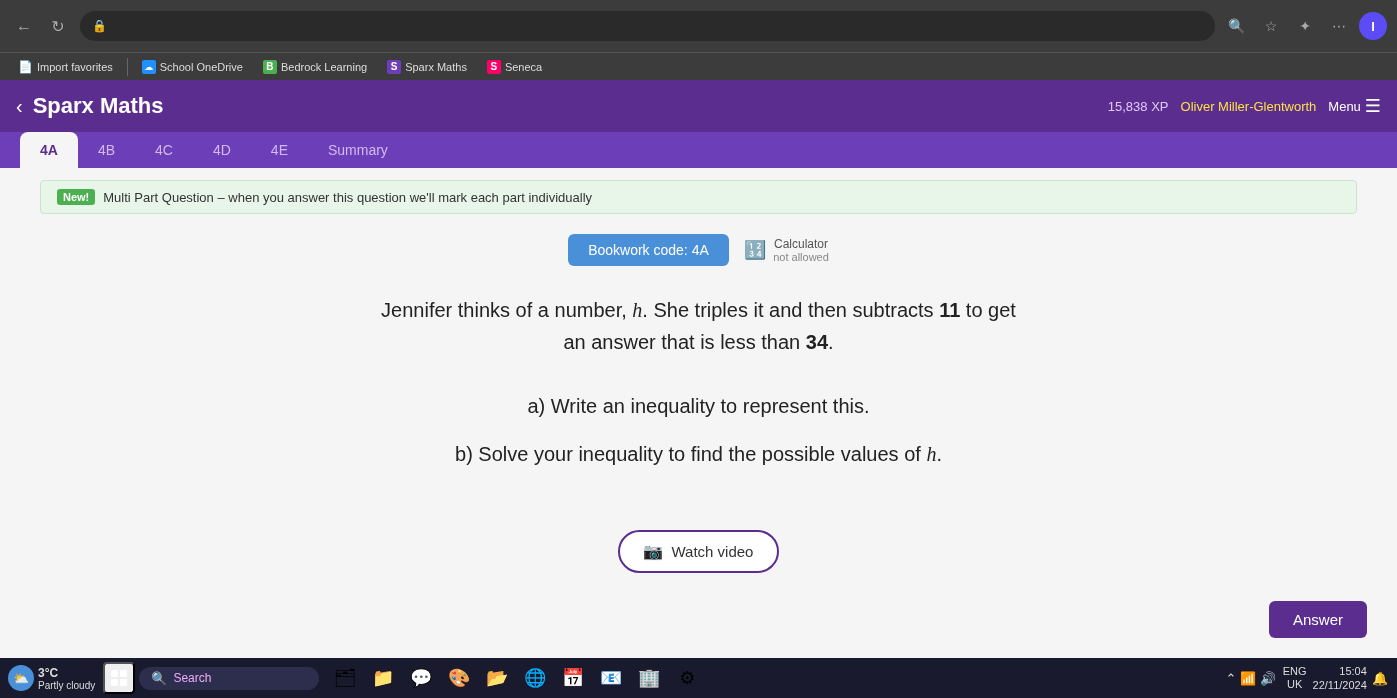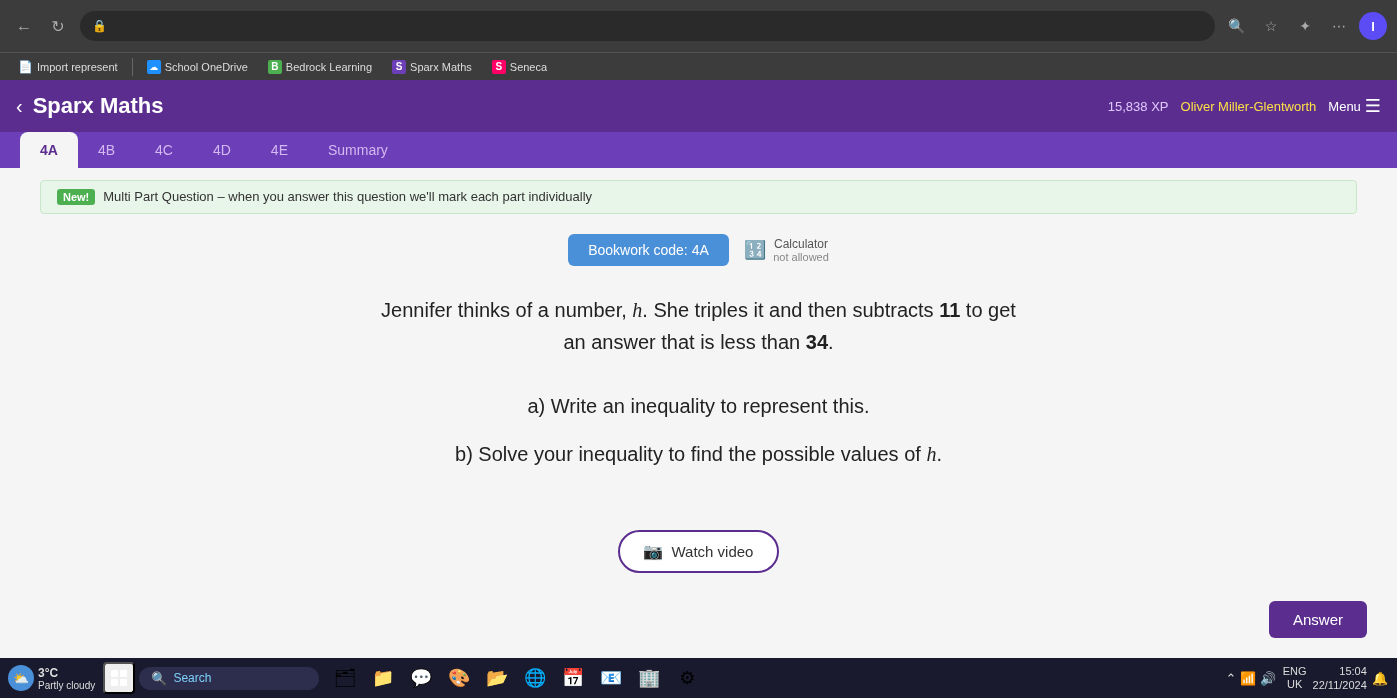--- a/index.html
+++ b/index.html
@@ -189,21 +189,21 @@
     
     .new-badge-bar {
       background: #e8f5e9;
       border: 1px solid #c8e6c9;
       margin: 12px 40px;
       padding: 8px 16px;
       border-radius: 4px;
       font-size: 13px;
       color: #333;
       display: flex;
-      align-items: flex-start;
+      align-items: flex-end;
       gap: 8px;
     }
     .new-badge {
       background: #4CAF50;
       color: white;
       padding: 2px 6px;
       border-radius: 3px;
       font-size: 11px;
       font-weight: bold;
     }
@@ -338,21 +338,21 @@
       display: flex;
       align-items: center;
       gap: 6px;
       background: #2d2d4e;
       border-radius: 16px;
       padding: 4px 12px;
       width: 180px;
       cursor: pointer;
     }
     .search-icon-tb { color: #aaa; font-size: 13px; }
-    .search-text-tb { color: #7dd3fc; font-size: 12px; }
+    .search-text-tb { color: #f0abfc; font-size: 12px; }
     .taskbar-apps {
       display: flex;
       align-items: center;
       gap: 2px;
       margin-left: 4px;
     }
     .taskbar-app {
       width: 36px; height: 36px;
       display: flex; align-items: center; justify-content: center;
       border-radius: 4px;
@@ -415,21 +415,21 @@
     <button class="browser-action-btn">⋯</button>
     <div class="profile-icon">
       <span>I</span>
     </div>
   </div>
 </div>
 
 <div class="bookmarks-bar">
   <div class="bookmark-item">
     <span style="font-size:12px;">📄</span>
-    <span>Import represent</span>
+    <span>Import favorites</span>
   </div>
   <div class="divider-bookmark"></div>
   <div class="bookmark-item">
     <span class="bookmark-icon icon-blue">☁</span>
     <span>School OneDrive</span>
   </div>
   <div class="bookmark-item">
     <span class="bookmark-icon icon-green" style="font-size:10px;font-weight:bold;">B</span>
     <span>Bedrock Learning</span>
   </div>

